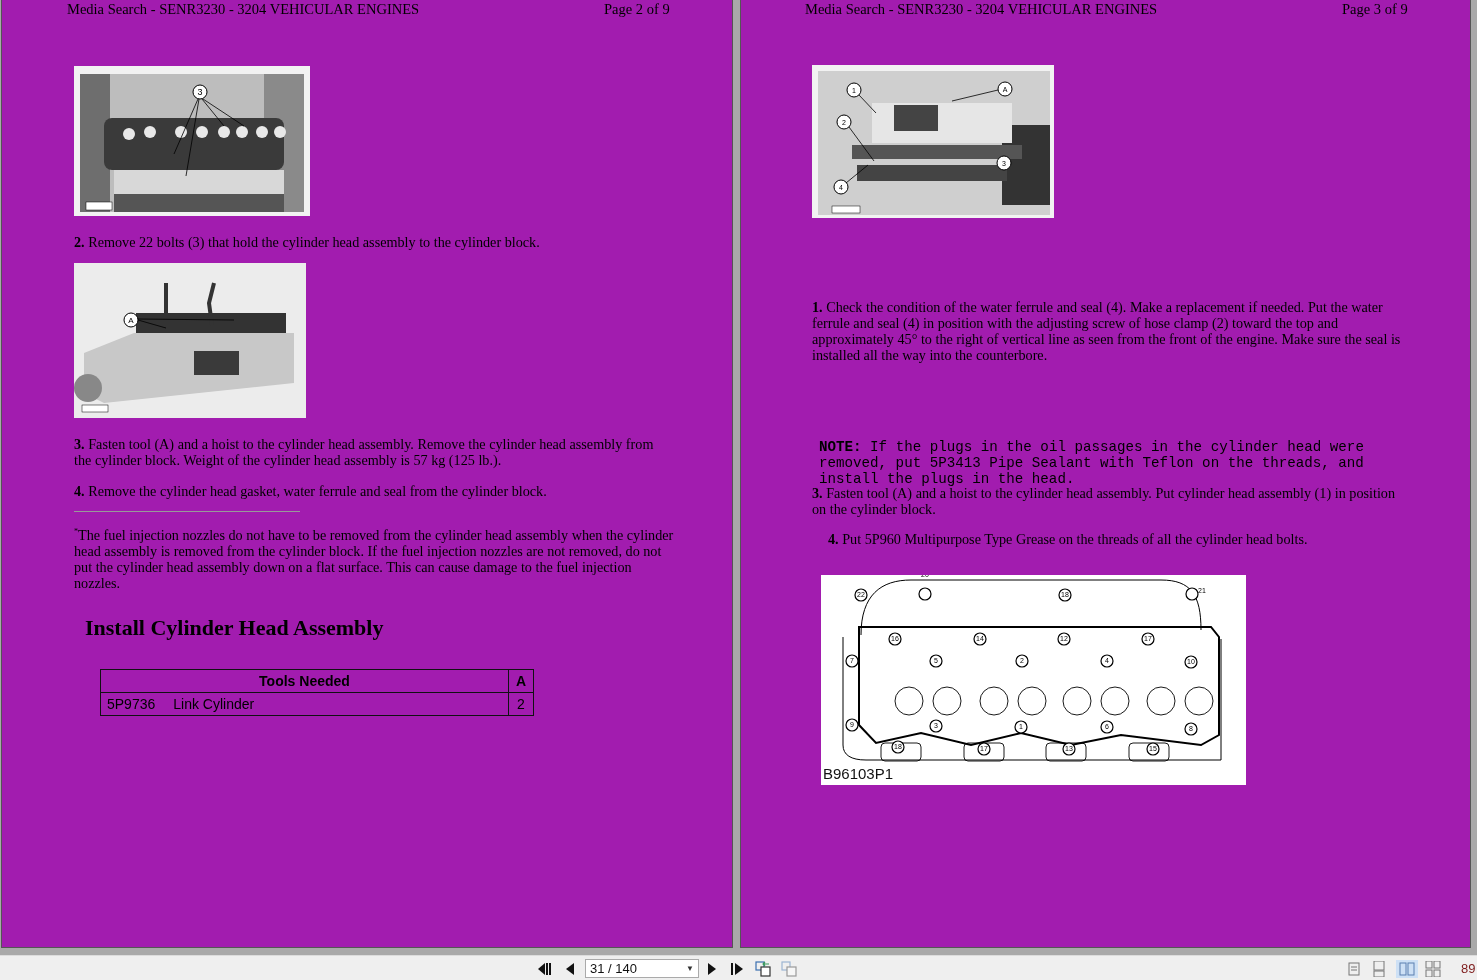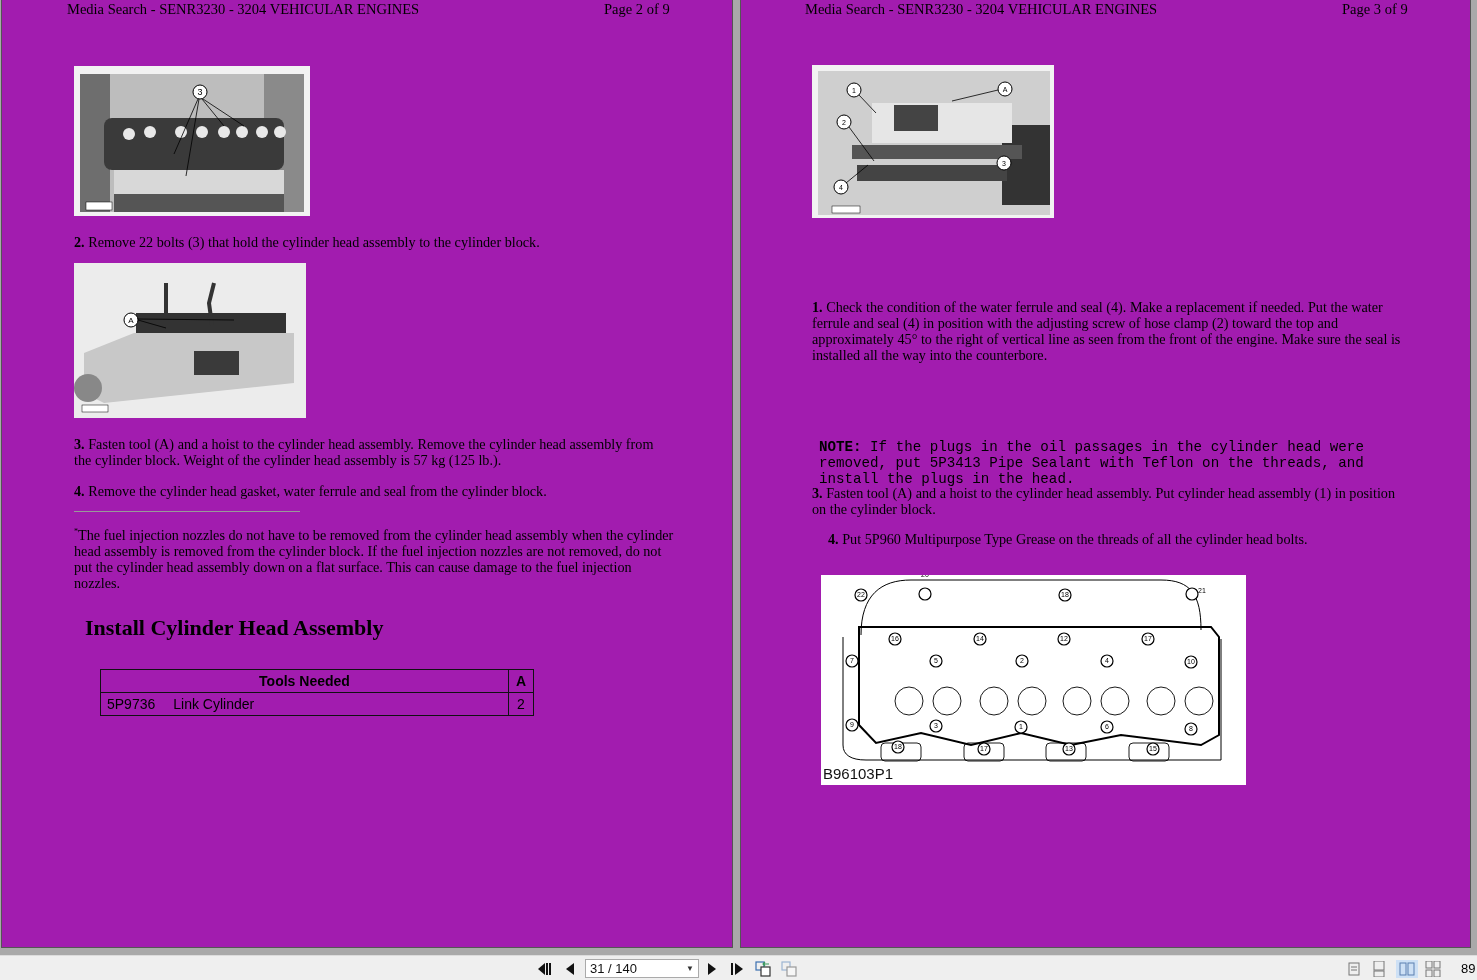--- a/index.html
+++ b/index.html
@@ -35,21 +35,21 @@
     position:absolute; left:0; top:955px; width:1477px; height:25px; background:#efefef;
     border-top:1px solid #dcdcdc; font-family:"Liberation Sans", sans-serif;
   }
   .tbtn { position:absolute; top:4px; width:18px; height:18px; display:flex; align-items:center; justify-content:center; cursor:pointer; }
   .page-box {
     position:absolute; left:585px; top:3px; width:114px; height:19px; background:#fff; border:1px solid #aaa;
     box-sizing:border-box; font-size:13px; line-height:17px; padding-left:4px; color:#111;
   }
   .page-box .caret { position:absolute; right:4px; top:0; font-size:8px; color:#333; }
   .view-btn.active { background:#cde0f5; }
-  .zoom-val { position:absolute; left:1461px; top:5px; font-size:13px; color:#000000; }
+  .zoom-val { position:absolute; left:1461px; top:5px; font-size:13px; color:#7f1d1d; }
 </style>
 </head>
 <body>
 
 <div class="page" id="page-left">
   <div class="hdr" style="left:65px">Media Search - SENR3230 - 3204 VEHICULAR ENGINES</div>
   <div class="hdr" style="left:602px">Page 2 of 9</div>
 
   <div class="photo" style="left:72px;top:66px;width:236px;height:150px;">
     <svg width="236" height="150" viewBox="0 0 236 150">

